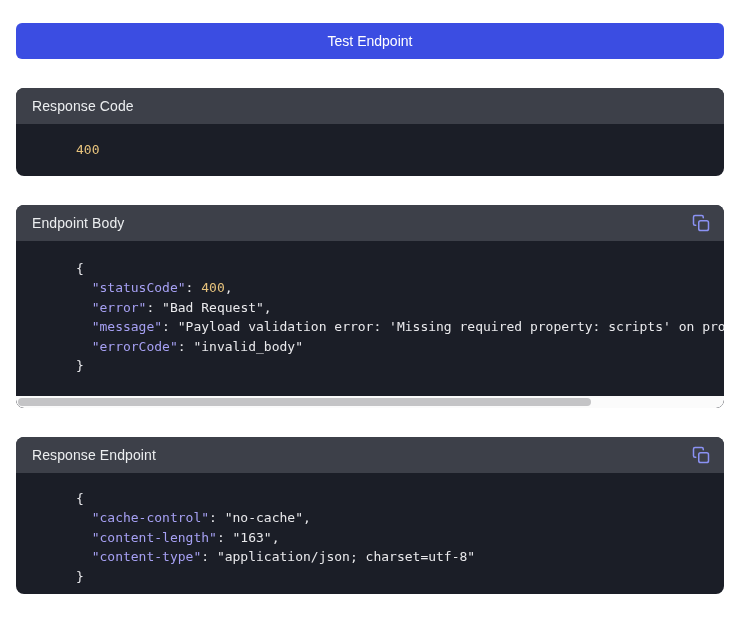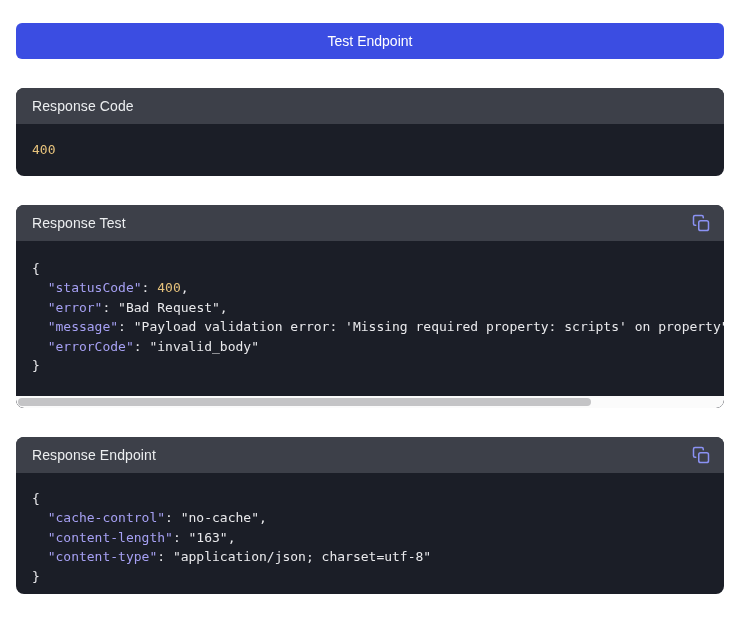--- a/index.html
+++ b/index.html
@@ -60,20 +60,21 @@
   .copy-btn svg { display: block; }
 
   
   .code {
     font-family: "DejaVu Sans Mono", "Liberation Mono", monospace;
     font-size: 13px;
     line-height: 19.5px;
     color: #e9e9ec;
     white-space: pre;
     overflow: hidden;
+    margin-left: 44px;
   }
   .code-pad      { padding: 16px; }
   .code-pad-body { padding: 18px 16px 20px 16px; }
   .code-pad-hdr  { padding: 16px 16px 8px 16px; }
   .code-line { white-space: pre; }
   .tok-p { color: #e9e9ec; }
   .tok-k { color: #a6a0f3; }
   .tok-n { color: #e6c27c; }
   .tok-s { color: #e9e9ec; }
 
@@ -102,21 +103,21 @@
 
   <section class="panel">
     <header class="panel-header">
       <span class="panel-title">Response Code</span>
     </header>
     <div class="code code-pad" style="color:#e6c27c;">400</div>
   </section>
 
   <section class="panel">
     <header class="panel-header">
-      <span class="panel-title">Response Test</span>
+      <span class="panel-title">Endpoint Body</span>
       <button class="copy-btn">
         <span>
           <svg width="18" height="18" viewBox="0 0 24 24" fill="none" stroke="#8b92f4" stroke-width="2" stroke-linecap="round" stroke-linejoin="round">
             <rect x="9" y="9" width="13" height="13" rx="2.5" ry="2.5" fill="#3d4049"></rect>
             <path d="M5 15H4a2 2 0 0 1-2-2V4a2 2 0 0 1 2-2h9a2 2 0 0 1 2 2v1"></path>
           </svg>
         </span>
       </button>
     </header>
     <div class="code code-pad-body"><div class="code-line"><span class="tok-p">{</span></div><div class="code-line"><span class="tok-p">  </span><span class="tok-k">"statusCode"</span><span class="tok-p">: </span><span class="tok-n">400</span><span class="tok-p">,</span></div><div class="code-line"><span class="tok-p">  </span><span class="tok-k">"error"</span><span class="tok-p">: </span><span class="tok-s">"Bad Request"</span><span class="tok-p">,</span></div><div class="code-line"><span class="tok-p">  </span><span class="tok-k">"message"</span><span class="tok-p">: </span><span class="tok-s">"Payload validation error: 'Missing required property: scripts' on property"</span></div><div class="code-line"><span class="tok-p">  </span><span class="tok-k">"errorCode"</span><span class="tok-p">: </span><span class="tok-s">"invalid_body"</span></div><div class="code-line"><span class="tok-p">}</span></div></div>

